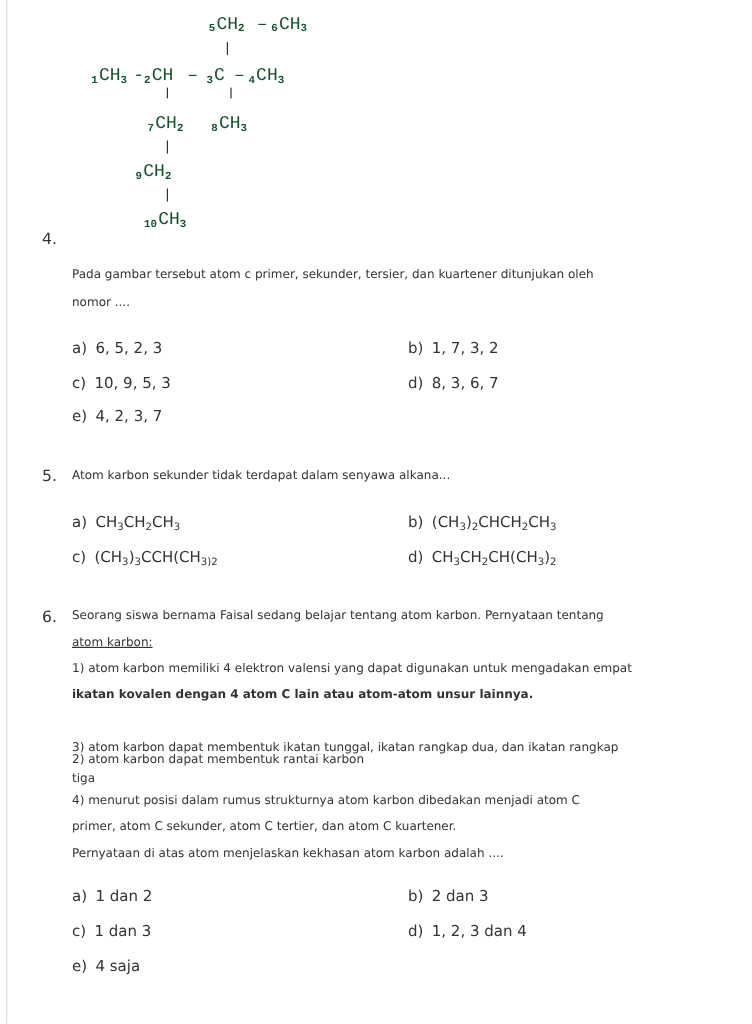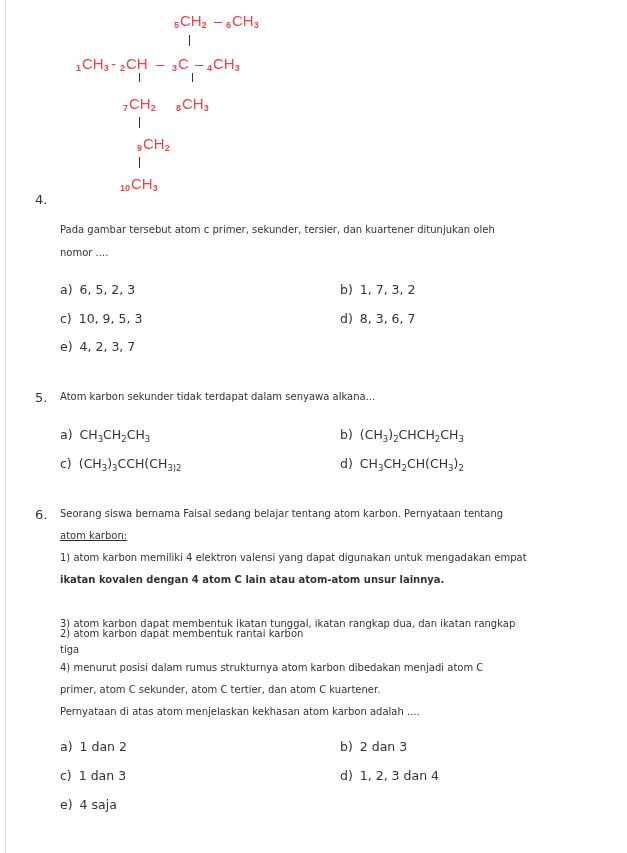--- a/index.html
+++ b/index.html
@@ -7,22 +7,22 @@
       width: 627px; height: 853px; position: relative; overflow: hidden;
       font-family: "DejaVu Sans", "Liberation Sans", sans-serif;
       color: #333333;
     }
     .left-border {
       position: absolute; left: 5px; top: 0; width: 1px; height: 853px;
       background: #dcdcdc;
     }
     
     .chem {
-      font-family: Liberation Sans, sans-serif;
-      font-size: 15px; color: #ef4444; position: absolute;
+      font-family: Liberation Mono, monospace;
+      font-size: 15px; color: #14532d; position: absolute;
     }
     .chem sub.n { font-size: 9px; vertical-align: -2px; font-weight: bold; }
     .chem .num { font-size: 9px; font-weight: bold; position: relative; top: 2px; margin-right: 1px; }
     .bond-v { position: absolute; width: 1px; background: #333; }
     .qnum { font-size: 13px; color: #333; position: absolute; }
     .text { font-size: 10px; color: #333; position: absolute; white-space: nowrap; line-height: 22px; }
     .opt { font-size: 12.5px; position: absolute; white-space: nowrap; color: #333; }
     .opt .lbl { margin-right: 7px; }
     .f sub { font-size: 8.5px; vertical-align: -3px; }
   </style>
@@ -61,21 +61,21 @@
   <div class="bond-v" style="left:192px; top:73px; height:9px;"></div>
 
   <div class="chem" style="left:123px; top:95px;">
     <span class="num">7</span><span>CH</span><sub class="n">2</sub>
   </div>
   <div class="chem" style="left:176px; top:95px;">
     <span class="num">8</span><span>CH</span><sub class="n">3</sub>
   </div>
   <div class="bond-v" style="left:139px; top:117px; height:11px;"></div>
 
-  <div class="chem" style="left:137px; top:135px;text-align:center;">
+  <div class="chem" style="left:113px; top:135px;text-align:center;">
     <span class="num">9</span><span>CH</span><sub class="n">2</sub>
   </div>
   <div class="bond-v" style="left:139px; top:157px; height:11px;"></div>
 
   <div class="chem" style="left:120px; top:175px;">
     <span class="num">10</span><span>CH</span><sub class="n">3</sub>
   </div>
 </div>
 
 <div class="qnum" style="left:35px; top:192px;">4.</div>

